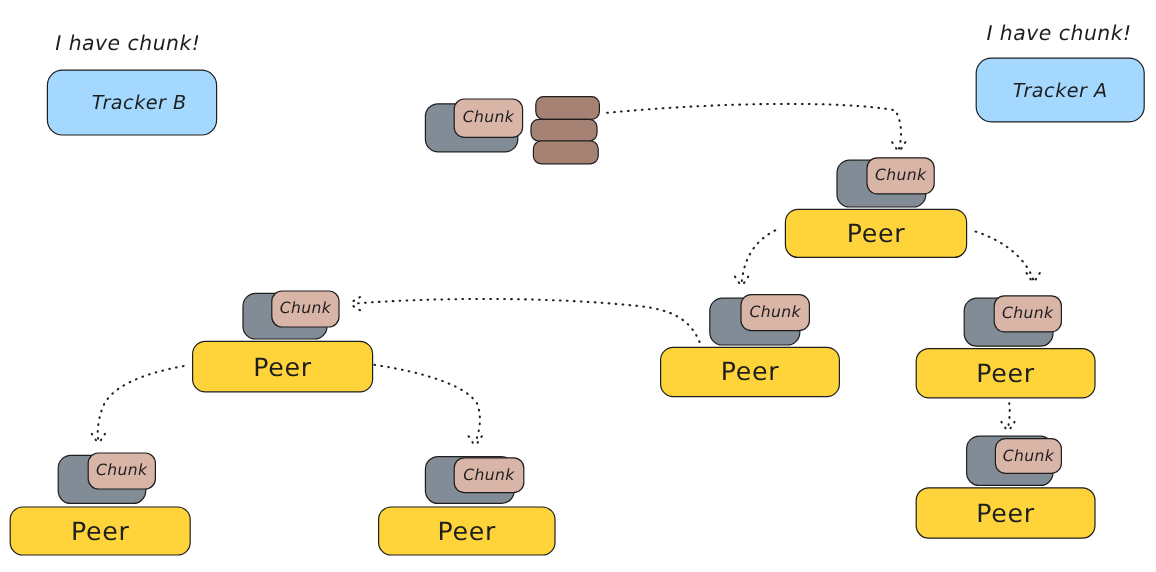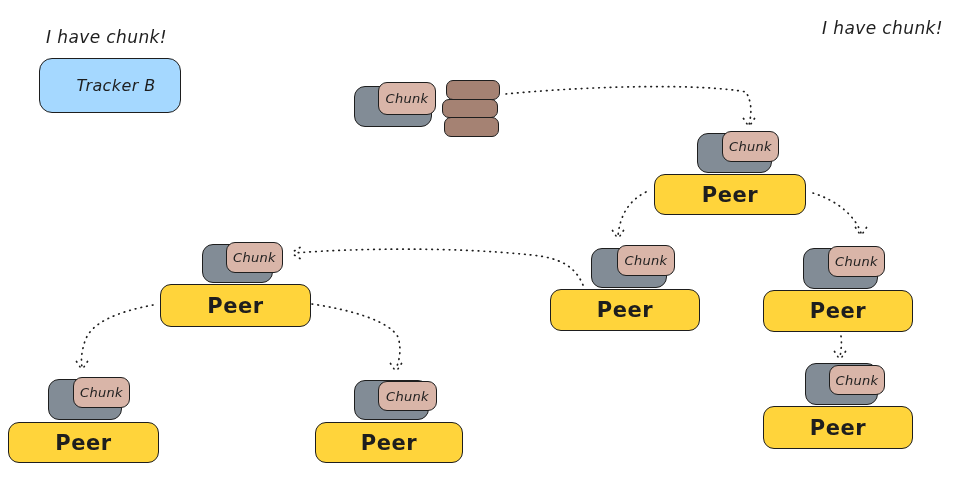--- a/index.html
+++ b/index.html
@@ -37,21 +37,21 @@
   .chunk{
     position:absolute;background:var(--chunk-fill);
     border:1.7px solid var(--stroke);border-radius:9px;
     display:flex;align-items:center;justify-content:center;
     font-size:13px;letter-spacing:.3px;font-style:italic;
   }
   .peer{
     position:absolute;background:var(--peer-fill);
     border:1.9px solid var(--stroke);border-radius:11px;
     display:flex;align-items:center;justify-content:center;
-    font-size:21px;letter-spacing:.6px;font-weight:bold;
+    font-size:21px;letter-spacing:.6px;
   }
   .stack-row{
     position:absolute;background:var(--stack-fill);
     border:1.7px solid var(--stroke);border-radius:7px;
   }
   svg.arrows{position:absolute;left:0;top:0;pointer-events:none;}
   svg.arrows path{
     fill:none;stroke:var(--stroke);stroke-width:1.7;
     stroke-linecap:round;stroke-dasharray:.6 5.2;
   }
@@ -59,20 +59,23 @@
 </head>
 <body>
 
 <div class="canvas">
 
   <div class="speech" style="left:46px;top:27px;">I have chunk!</div>
   <div class="speech" style="left:822px;top:18px;">I have chunk!</div>
 
   <div class="tracker" style="left:39px;top:58px;width:142px;height:55px;padding-left:12px;">
     <span>Tracker B</span>
+  </div>
+  <div class="tracker" style="left:813px;top:48px;width:141px;height:54px;">
+    <span>Tracker A</span>
   </div>
 
   <div class="group">
     <div class="server" style="left:354px;top:86px;width:78px;height:41px;"></div>
     <div class="chunk" style="left:378px;top:82px;width:58px;height:33px;">
       <span>Chunk</span>
     </div>
     <div class="stack-row" style="left:446px;top:80px;width:54px;height:20px;"></div>
     <div class="stack-row" style="left:442px;top:99px;width:56px;height:19px;"></div>
     <div class="stack-row" style="left:444px;top:117px;width:55px;height:20px;"></div>

